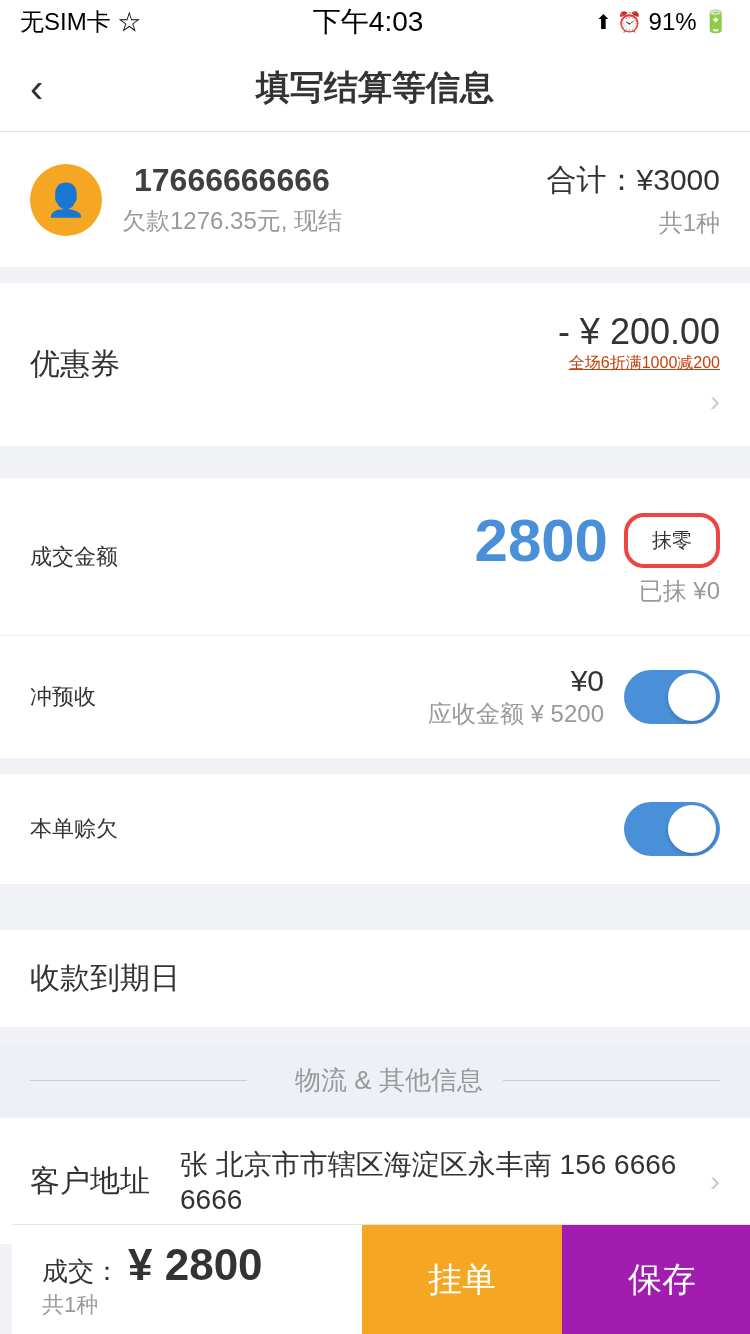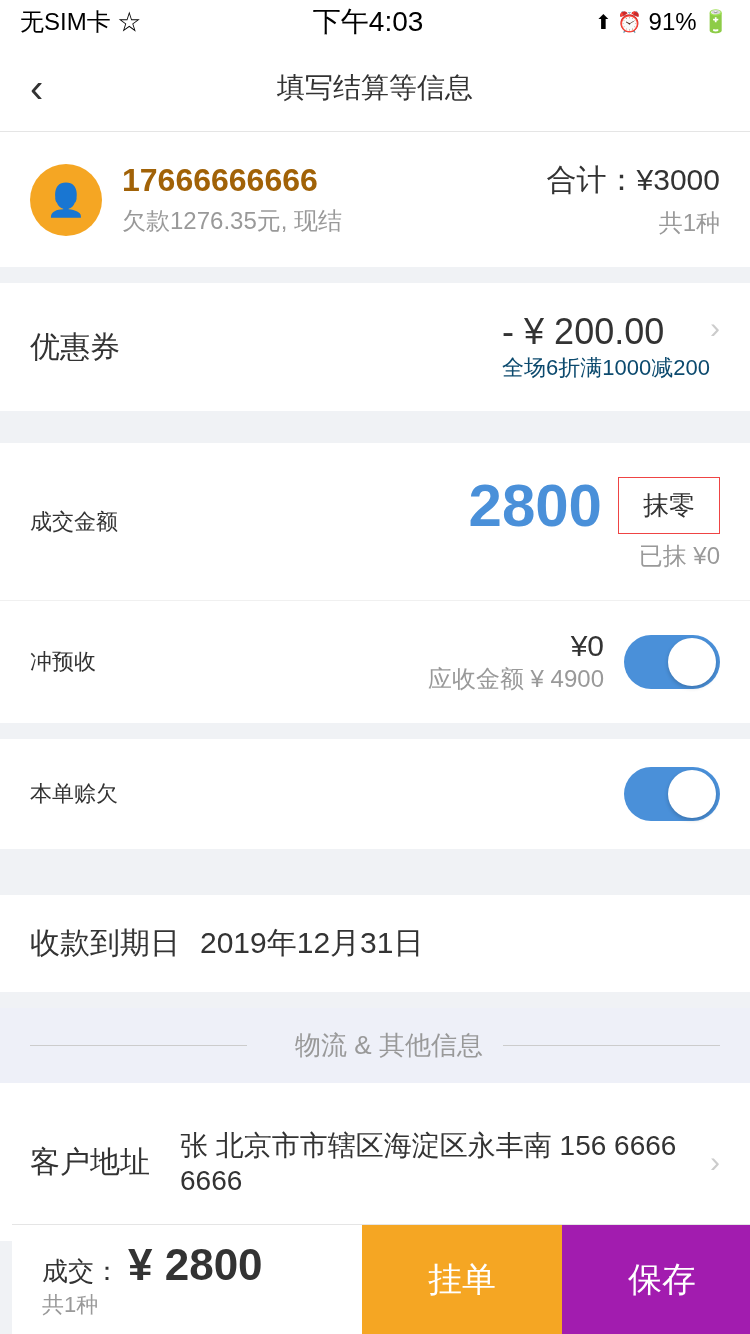--- a/index.html
+++ b/index.html
@@ -53,22 +53,22 @@
     .nav-back {
       font-size: 40px;
       color: #333;
       cursor: pointer;
       line-height: 1;
     }
     .nav-title {
       position: absolute;
       left: 50%;
       transform: translateX(-50%);
-      font-size: 28px;
-      font-weight: 400;
+      font-size: 34px;
+      font-weight: 700;
       color: #333;
     }
 
     
     .content {
       padding-bottom: 120px;
     }
 
     
     .customer-card {
@@ -91,21 +91,22 @@
       background: #f5a623;
       display: flex;
       align-items: center;
       justify-content: center;
       color: #fff;
       font-size: 32px;
     }
     .customer-info-name {
       font-size: 32px;
       font-weight: 600;
-      color: #a16207;
+      color: #404040;
+      margin-left: 12px;
     }
     .customer-info-sub {
       font-size: 24px;
       color: #999;
       margin-top: 6px;
     }
     .customer-right {
       text-align: right;
     }
     .total-amount {
@@ -128,32 +129,34 @@
       align-items: center;
       justify-content: space-between;
       margin-bottom: 16px;
     }
     .coupon-label {
       font-size: 30px;
       color: #333;
     }
     .coupon-right {
       display: flex;
-      align-items: flex-start;
-      gap: 0;
+      align-items: flex-end;
+      gap: 10px;
+      flex-direction: column;
     }
     .coupon-discount {
       font-size: 36px;
       color: #333;
       font-weight: 500;
     }
     .coupon-sub {
-      font-size: 22px;
-      color: #0c4a6e;
+      font-size: 16px;
+      color: #c2410c;
       text-align: right;
+      text-decoration: underline;
     }
     .coupon-arrow {
       font-size: 30px;
       color: #ccc;
     }
 
     
     .section-divider {
       height: 16px;
       background: #f0f2f5;
@@ -188,24 +191,24 @@
       gap: 16px;
     }
 
     .deal-amount-value {
       font-size: 60px;
       font-weight: 600;
       color: #4a90d9;
     }
 
     .round-zero-btn {
-      border: 1px solid #ef4444;
-      border-radius: 0;
+      border: 4px solid #ef4444;
+      border-radius: 20px;
       padding: 10px 24px;
-      font-size: 26px;
+      font-size: 20px;
       color: #333;
       background: #fff;
       cursor: pointer;
     }
 
     .deal-amount-sub {
       font-size: 24px;
       color: #999;
       text-align: right;
     }
@@ -293,21 +296,21 @@
       background: #ccc;
     }
     .logistics-title {
       font-size: 26px;
       color: #999;
       margin-left: 28px;
     }
 
     .address-row {
       background: #fff;
-      padding: 44px 30px;
+      padding: 28px 30px;
       display: flex;
       align-items: center;
       justify-content: space-between;
     }
     .address-label {
       font-size: 30px;
       color: #333;
       flex-shrink: 0;
       margin-right: 30px;
     }
@@ -439,21 +442,21 @@
         </div>
         <div class="deal-amount-sub">已抹 ¥0</div>
       </div>
     </div>
 
     <div class="form-row">
       <span class="form-label">冲预收</span>
       <div class="prepay-right">
         <div class="prepay-amount-area">
           <div class="prepay-amount">¥0</div>
-          <div class="prepay-sub">应收金额 ¥ 4900</div>
+          <div class="prepay-sub">应收金额 ¥ 5200</div>
         </div>
         <div class="toggle">
           <div class="toggle-knob"></div>
         </div>
       </div>
     </div>
   </div>
 
   <div class="section-gap"></div>
 
@@ -461,21 +464,20 @@
     <span class="form-label">本单赊欠</span>
     <div class="toggle">
       <div class="toggle-knob"></div>
     </div>
   </div>
 
   <div class="section-gap"></div>
 
   <div class="due-date-row">
     <span class="due-date-label">收款到期日</span>
-    <span class="due-date-value">2019年12月31日</span>
   </div>
 
   <div class="section-gap"></div>
 
   <div class="logistics-header">
     <div class="logistics-line"></div>
     <span class="logistics-title">物流 &amp; 其他信息</span>
     <div class="logistics-line"></div>
   </div>
 

